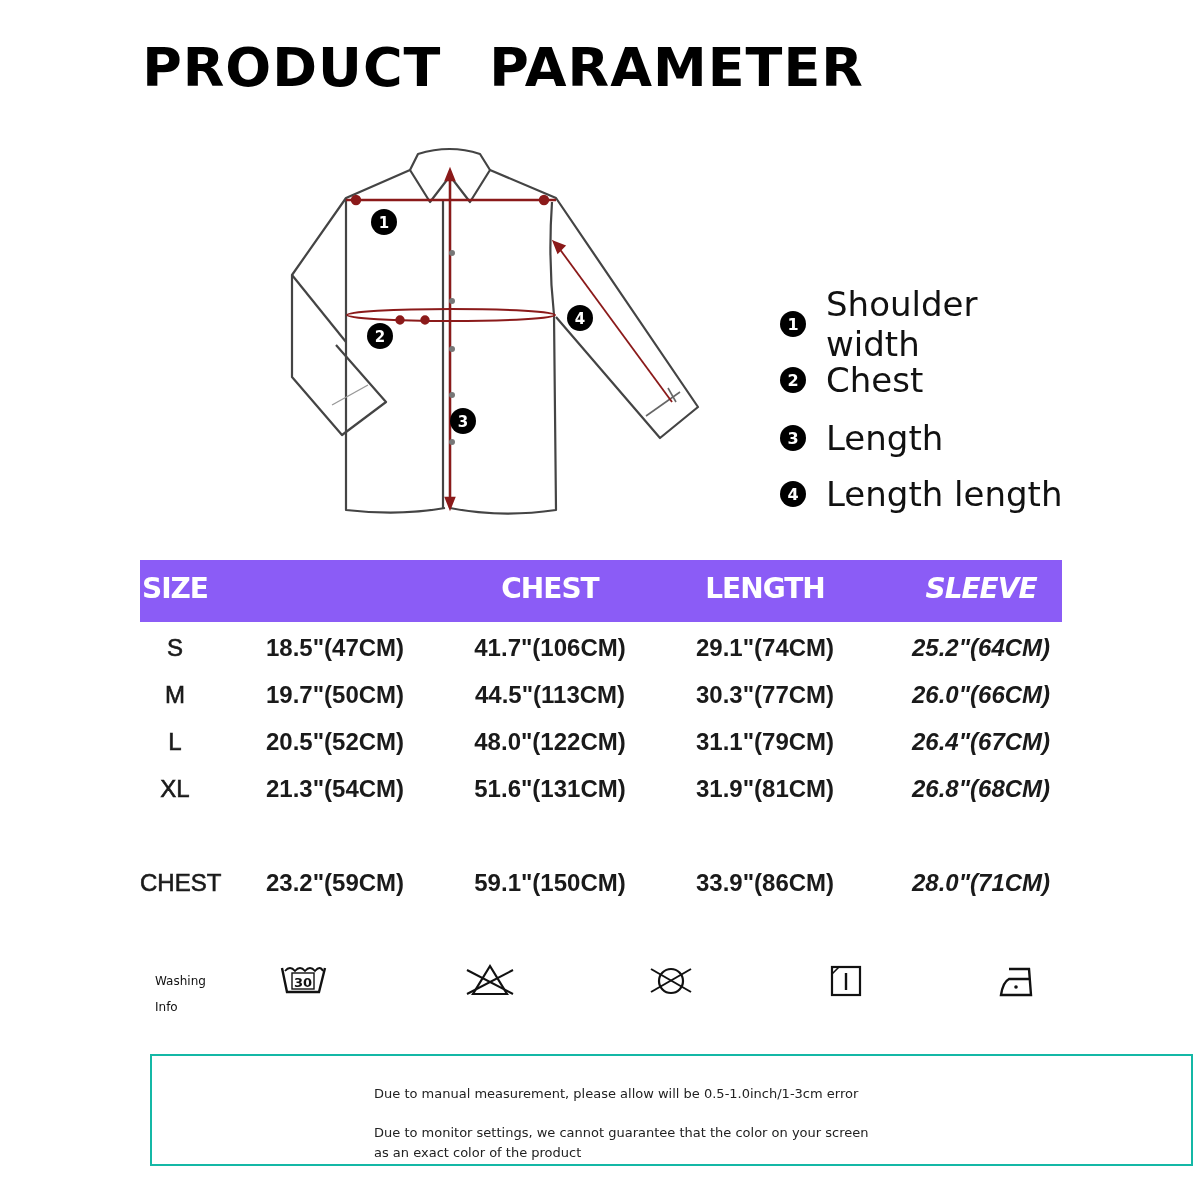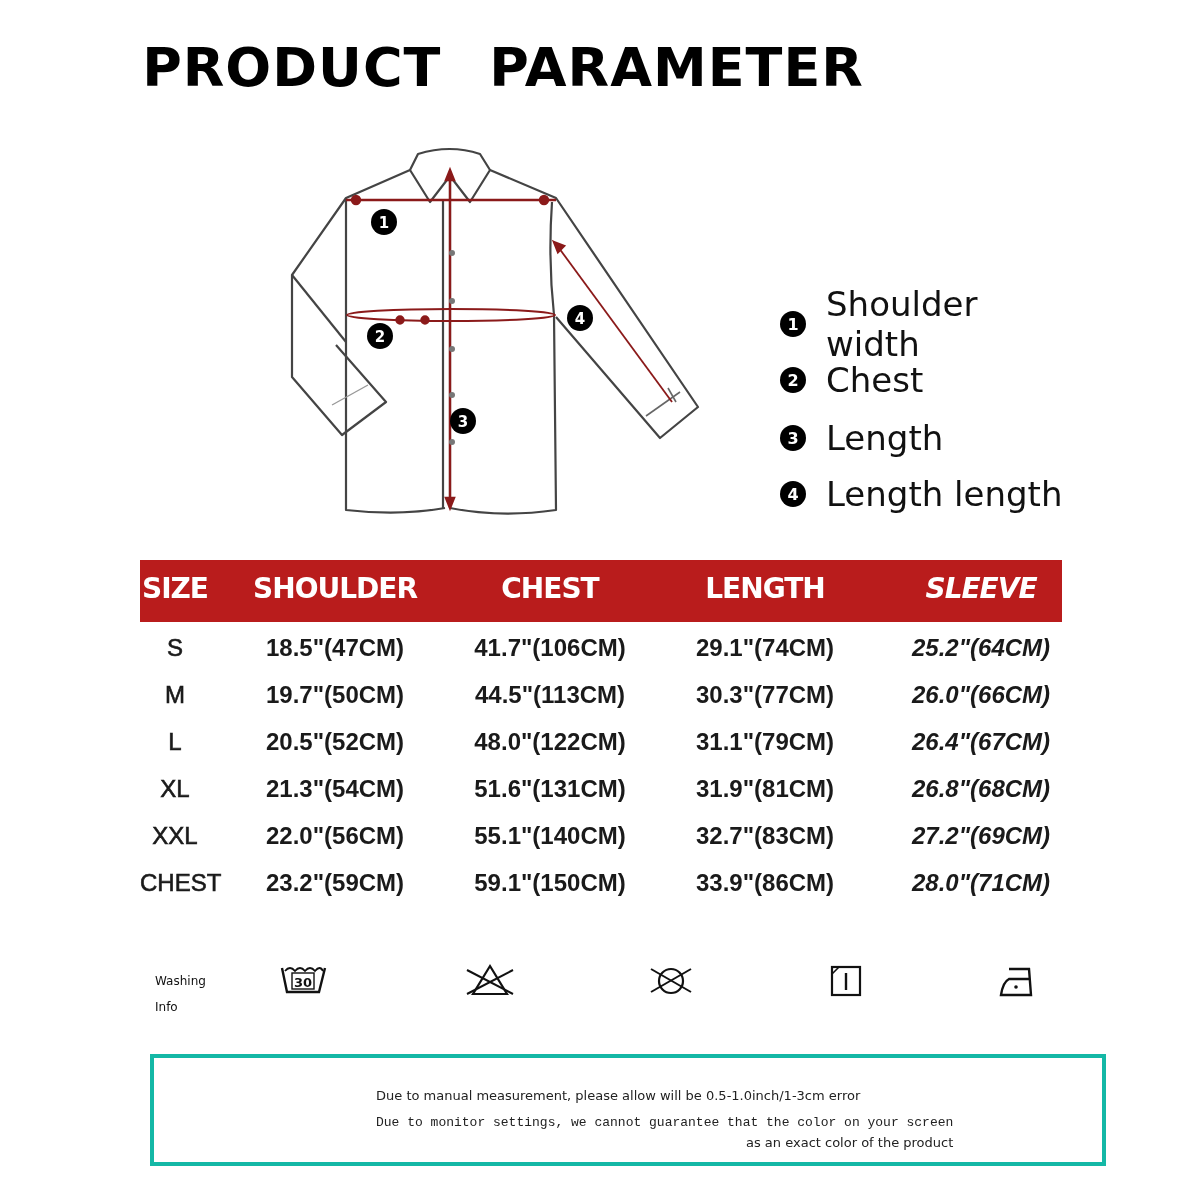--- a/index.html
+++ b/index.html
@@ -18,21 +18,21 @@
   .legend-item:nth-child(3) { margin-top: 2px; }
   .badge {
     width: 26px; height: 26px; border-radius: 50%; background: #000; color: #fff;
     font-family: "DejaVu Sans", sans-serif; font-weight: bold; font-size: 16px;
     display: flex; align-items: center; justify-content: center; flex: 0 0 26px;
   }
   .legend-label { margin-left: 20px; font-family: "DejaVu Sans", sans-serif; font-size: 34px; color: #111; }
 
   .size-table { position: absolute; left: 140px; top: 560px; width: 922px; }
   .thead {
-    background: #b91c1c; height: 62px; display: flex; align-items: center;
+    background: #8b5cf6; height: 62px; display: flex; align-items: center;
     font-family: "DejaVu Sans", sans-serif; font-weight: bold; color: #fff; font-size: 28px;
     letter-spacing: -1px; transform-origin: left;
   }
   .th, .td { position: absolute; text-align: center; }
   .thead .th { top: 0; height: 62px; line-height: 58px; }
   .tbody { position: relative; height: 300px; }
   .tr { position: absolute; left: 0; width: 922px; height: 47px; }
   .td { line-height: 47px; font-family: "Liberation Sans", sans-serif; font-weight: bold; font-size: 24px; color: #1a1a1a; }
   .td.size { font-weight: normal; -webkit-text-stroke: 0.6px #1a1a1a; }
 
@@ -40,26 +40,26 @@
   .c1 { left: 110px; width: 170px; }
   .c2 { left: 320px; width: 180px; }
   .c3 { left: 540px; width: 170px; }
   .c4 { left: 760px; width: 162px; font-style: italic; }
 
   .washing { position: absolute; left: 155px; top: 962px; width: 900px; height: 70px; }
   .washing-label { position: absolute; left: 0; top: 6px; font-family: "DejaVu Sans", sans-serif; font-size: 12px; line-height: 26px; color: #111; }
   .wicon { position: absolute; top: 0; }
 
   .note-box {
-    position: absolute; left: 150px; top: 1054px; width: 956px; height: 112px;
-    border: 4px solid #14b8a6; box-sizing: border-box;
+    position: absolute; left: 150px; top: 1054px; width: 1043px; height: 112px;
+    border: 2px solid #14b8a6; box-sizing: border-box;
   }
   .note-text { position: absolute; left: 222px; top: 26px; font-family: "DejaVu Sans", sans-serif; font-size: 13px; color: #222; line-height: 23px; }
-  .note-text div:nth-child(2) { margin-top: 4px; font-family: Liberation Mono, monospace; }
-  .note-text div:nth-child(3) { margin-top: -3px; text-align: right; }
+  .note-text div:nth-child(2) { margin-top: 16px; }
+  .note-text div:nth-child(3) { margin-top: -3px; }
 </style>
 </head>
 <body>
 
 <div class="page-title">PRODUCT   PARAMETER</div>
 
 <div class="diagram">
   <svg width="430" height="380" viewBox="0 0 430 380" xmlns="http://www.w3.org/2000/svg">
     <g fill="none" stroke="#444" stroke-width="2.2" stroke-linejoin="round">
 
@@ -129,21 +129,20 @@
   </div>
   <div class="legend-item">
     <span class="badge">4</span>
     <span class="legend-label">Length length</span>
   </div>
 </div>
 
 <div class="size-table">
   <div class="thead" style="position:relative;">
     <div class="th c0">SIZE</div>
-    <div class="th c1">SHOULDER</div>
     <div class="th c2">CHEST</div>
     <div class="th c3">LENGTH</div>
     <div class="th c4">SLEEVE</div>
   </div>
   <div class="tbody">
     <div class="tr" style="top:2px">
       <div class="td size c0">S</div>
       <div class="td c1">18.5"(47CM)</div>
       <div class="td c2">41.7"(106CM)</div>
       <div class="td c3">29.1"(74CM)</div>
@@ -163,27 +162,20 @@
       <div class="td c3">31.1"(79CM)</div>
       <div class="td c4">26.4"(67CM)</div>
     </div>
     <div class="tr" style="top:143px">
       <div class="td size c0">XL</div>
       <div class="td c1">21.3"(54CM)</div>
       <div class="td c2">51.6"(131CM)</div>
       <div class="td c3">31.9"(81CM)</div>
       <div class="td c4">26.8"(68CM)</div>
     </div>
-    <div class="tr" style="top:190px">
-      <div class="td size c0">XXL</div>
-      <div class="td c1">22.0"(56CM)</div>
-      <div class="td c2">55.1"(140CM)</div>
-      <div class="td c3">32.7"(83CM)</div>
-      <div class="td c4">27.2"(69CM)</div>
-    </div>
     <div class="tr" style="top:237px">
       <div class="td size c0">CHEST</div>
       <div class="td c1">23.2"(59CM)</div>
       <div class="td c2">59.1"(150CM)</div>
       <div class="td c3">33.9"(86CM)</div>
       <div class="td c4">28.0"(71CM)</div>
     </div>
   </div>
 </div>
 

